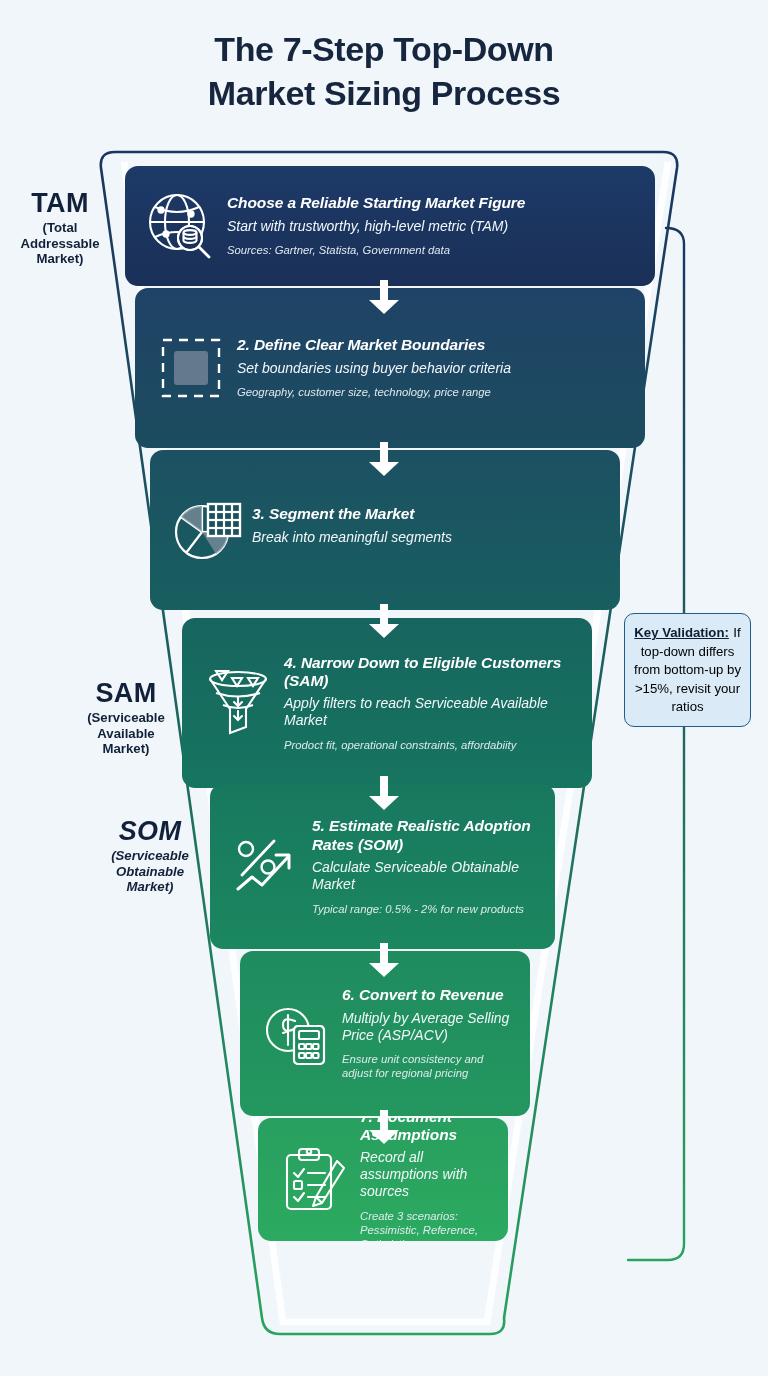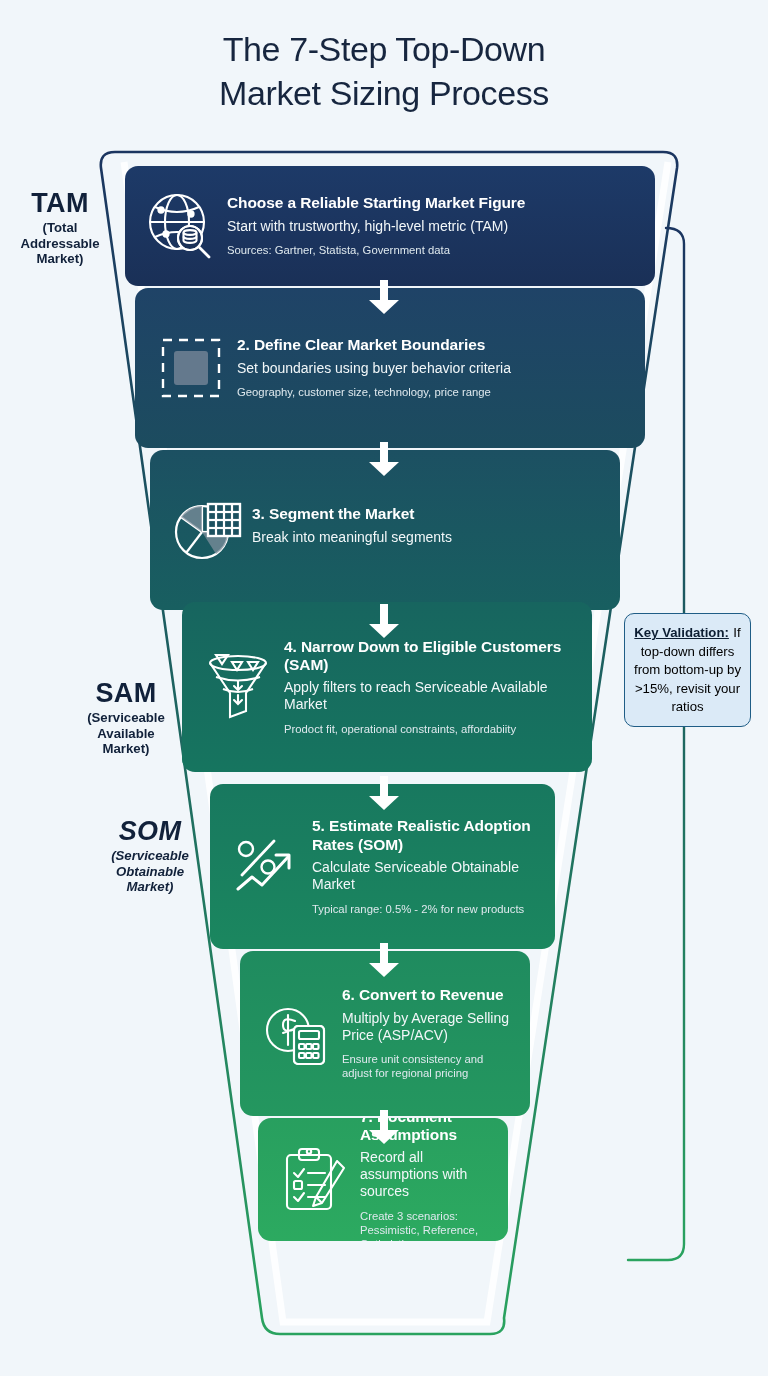--- a/index.html
+++ b/index.html
@@ -20,21 +20,21 @@
   
   #title-block {
     position: absolute;
     top: 28px;
     left: 0;
     width: 768px;
     text-align: center;
   }
   .title-line {
     font-size: 34px;
-    font-weight: normal;
+    font-weight: bold;
     color: #17263f;
     line-height: 1.28;
     letter-spacing: -0.4px;
   }
 
   
   #funnel-svg {
     position: absolute;
     top: 0;
     left: 0;
@@ -52,20 +52,21 @@
   }
 
   .step-card {
     position: absolute;
     border-radius: 13px;
     display: flex;
     align-items: center;
     padding: 8px 14px 8px 10px;
     color: #ffffff;
     overflow: hidden;
+    font-style: italic;
   }
 
   .step-icon {
     flex: 0 0 auto;
     width: 92px;
     display: flex;
     align-items: center;
     justify-content: center;
   }
   .step-icon svg { display: block; }
@@ -298,21 +299,21 @@
       <div class="step-title">3. Segment the Market</div>
       <div class="step-sub">Break into meaningful segments</div>
     </div>
   </div>
 
   <div class="arrow-conn" style="top:438px;">
     <div class="shaft"></div>
       <div class="head"></div>
   </div>
 
-  <div class="step-card" style="top:436px; left:182px; width:410px; height:170px; background:linear-gradient(180deg,#17655f,#16755f);">
+  <div class="step-card" style="top:452px; left:182px; width:410px; height:170px; background:linear-gradient(180deg,#17655f,#16755f);">
     <div class="step-icon">
       <svg width="84" height="84" viewBox="0 0 84 84" fill="none" stroke="#ffffff" stroke-width="2.1">
         <ellipse cx="42" cy="18" rx="28" ry="7"></ellipse>
         <path d="M14,18 L34,48 L34,72 L50,66 L50,48 L70,18"></path>
         <path d="M20,32 Q42,39 64,32"></path>
         <path d="M27,44 Q42,50 57,44"></path>
         <polygon points="20,10 32,10 26,19"></polygon>
         <polygon points="36,17 46,17 41,25"></polygon>
         <polygon points="52,17 62,17 57,25"></polygon>
         <line x1="42" y1="36" x2="42" y2="44" stroke-linecap="round"></line>

